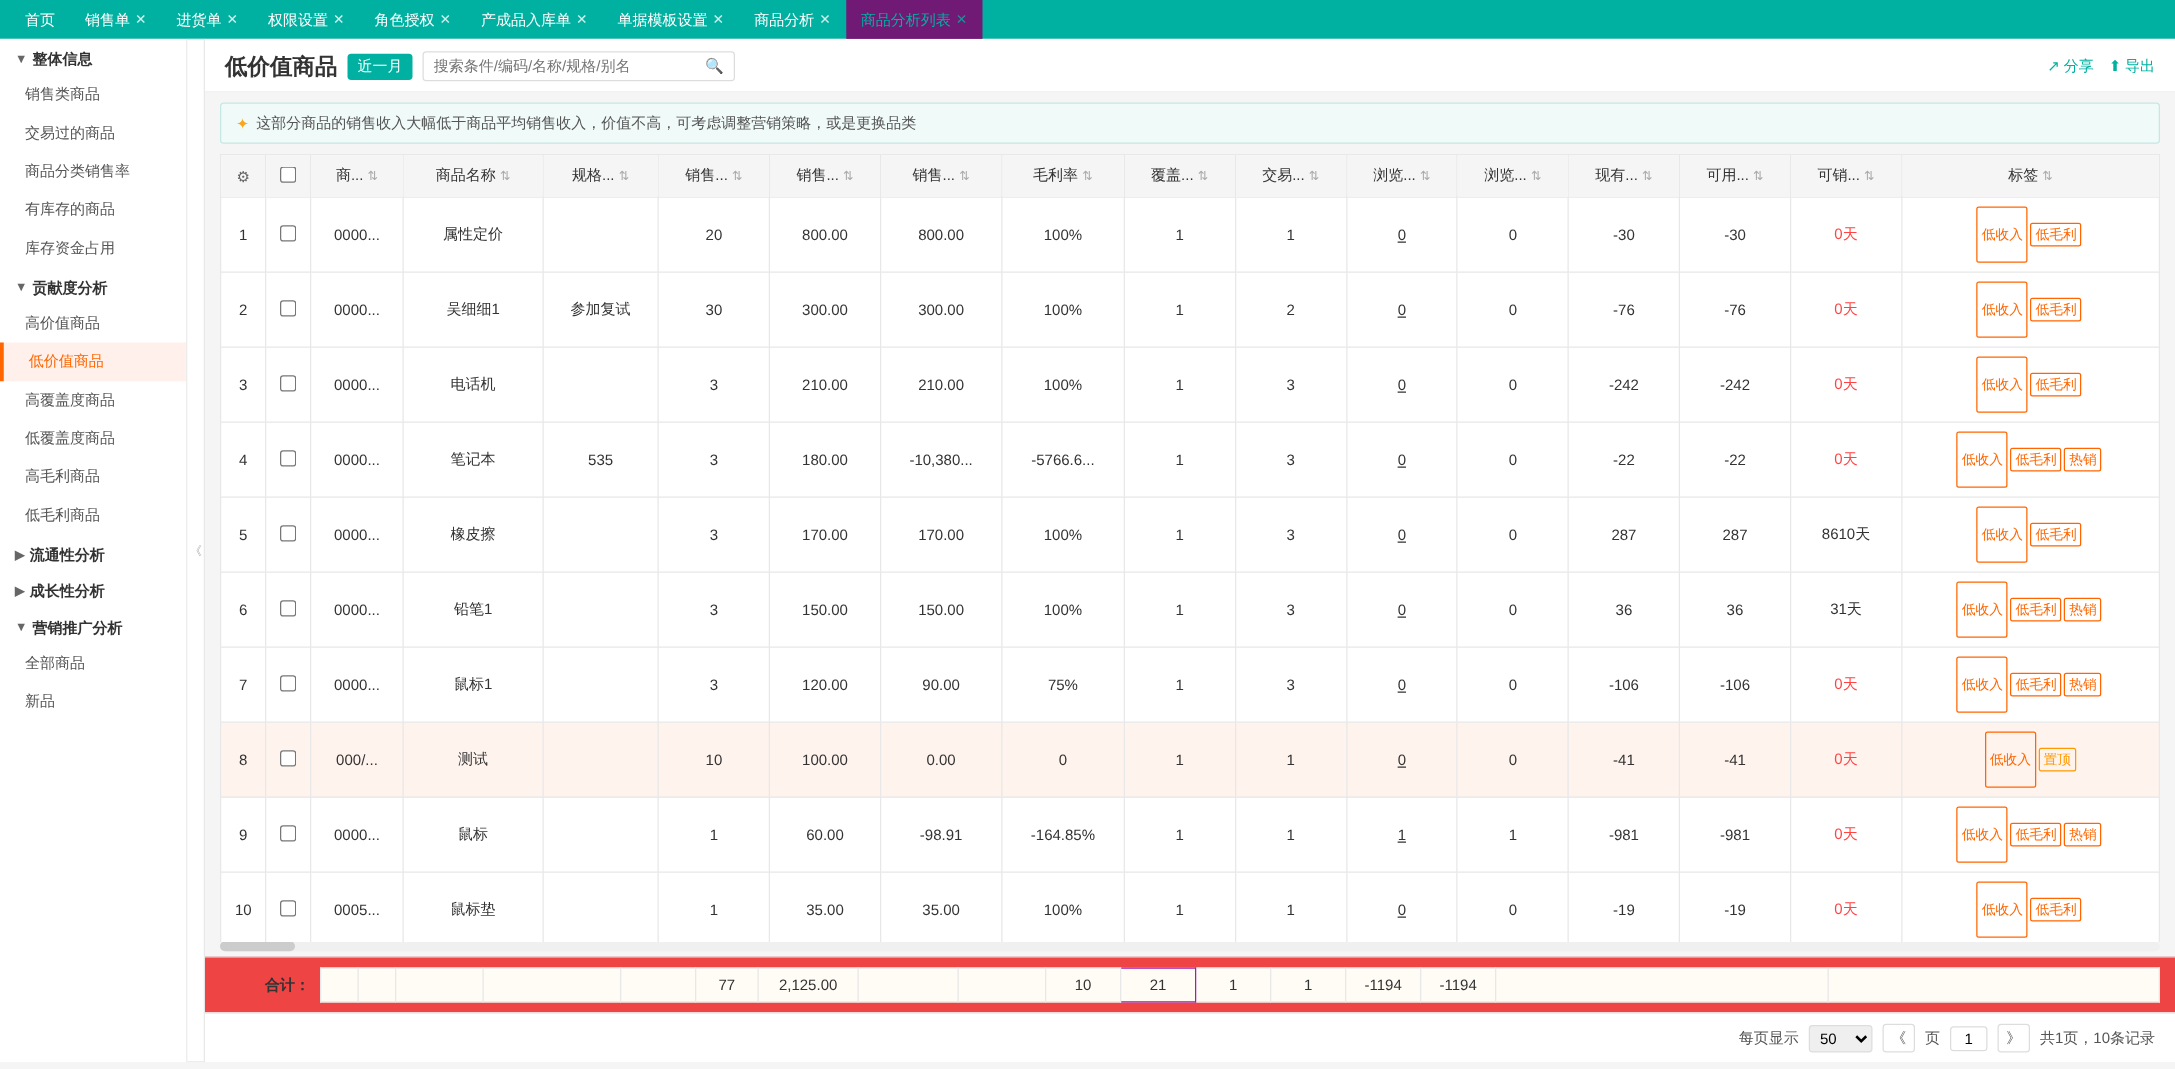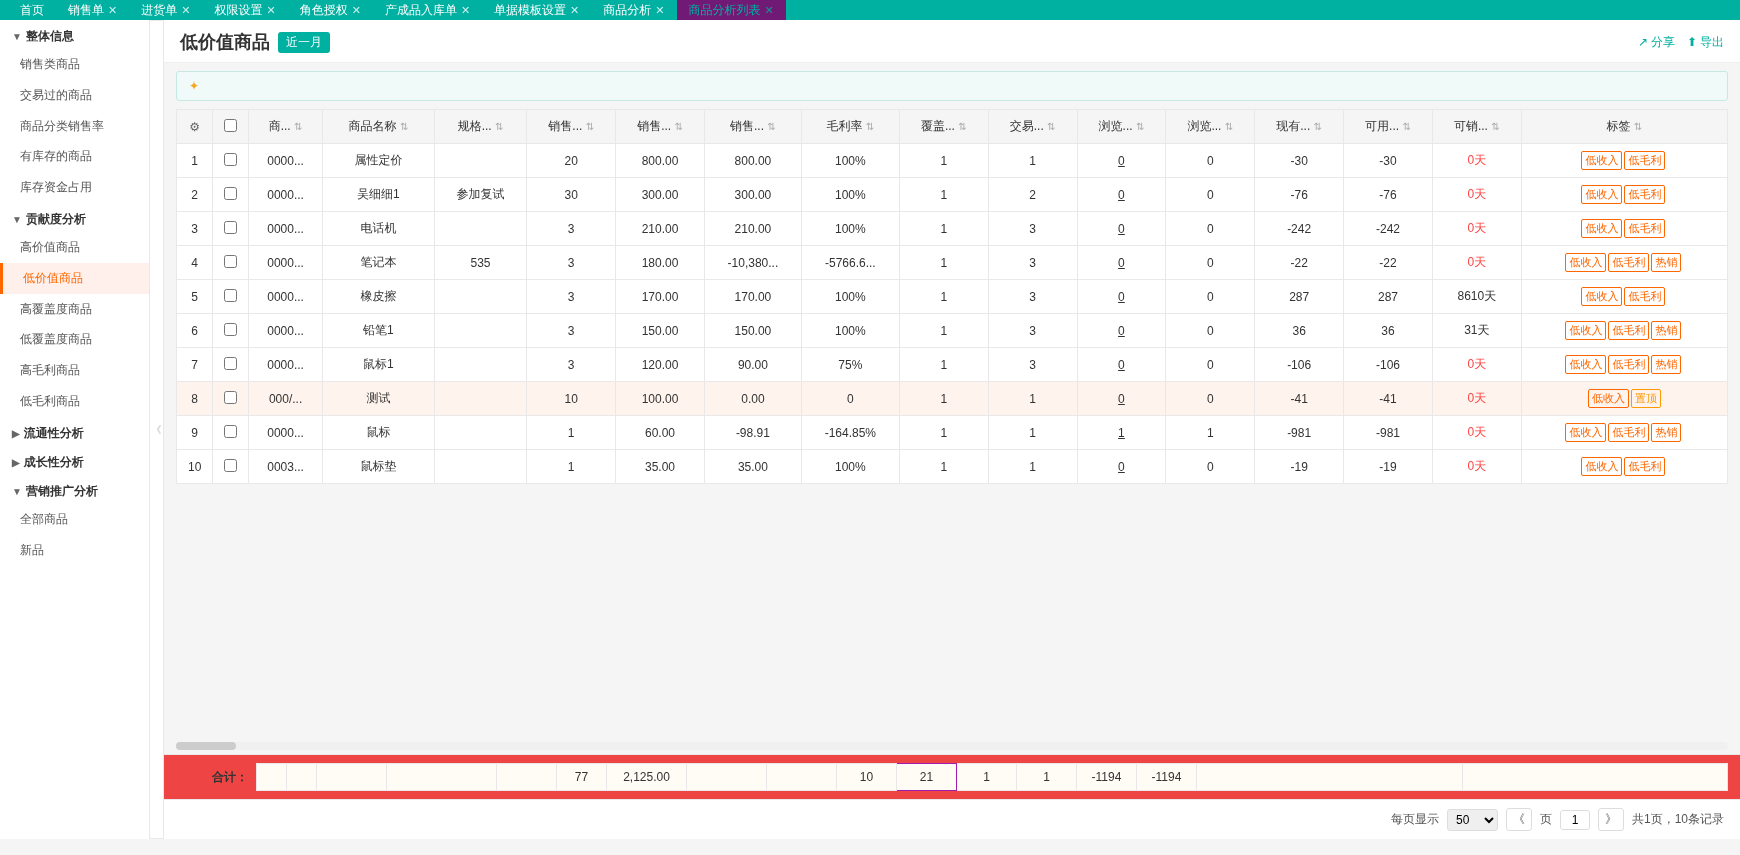--- a/index.html
+++ b/index.html
@@ -1,21 +1,21 @@
 <!DOCTYPE html>
 <html><head>
   <meta charset="utf-8">
   <style>
     * { box-sizing: border-box; margin: 0; padding: 0; font-family: 'Microsoft YaHei', Arial, sans-serif; font-size: 12px; }
     body { background: #f5f5f5; overflow-x: hidden; }
 
     
     .top-nav {
       background: #00b0a0;
-      height: 20px;
+      height: 31px;
       display: flex;
       align-items: center;
       padding: 0 8px;
       color: #fff;
       gap: 0;
     }
     .nav-item {
       padding: 0 12px;
       height: 36px;
       line-height: 36px;
@@ -188,21 +188,21 @@
       color: #333;
       white-space: nowrap;
     }
     tbody tr.highlighted { background: #fff3ed; }
     tbody tr.highlighted td { background: #fff3ed; }
 
     .tag-low-income {
       color: #ff6600;
       border: 1px solid #ff6600;
       border-radius: 2px;
-      padding: 1px 3px;
+      padding: 14px 3px;
       font-size: 11px;
       margin-right: 2px;
       display: inline-block;
     }
     .tag-low-profit {
       color: #ff6600;
       border: 1px solid #ff6600;
       border-radius: 2px;
       padding: 1px 3px;
       font-size: 11px;
@@ -424,34 +424,39 @@
 
   </div>
 
   <div class="collapse-btn">《</div>
 
   <div class="main">
 
     <div class="page-header">
       <span class="page-title">低价值商品</span>
       <button class="tag-btn">近一月</button>
+      <div class="search-box">
+        <input type="text" placeholder="搜索条件/编码/名称/规格/别名" style="">
+        <span class="search-icon">🔍</span>
+      </div>
       <div class="header-right">
         <div class="header-btn">
           <span>↗</span>
           <span>分享</span>
         </div>
         <div class="header-btn">
           <span>⬆</span>
           <span>导出</span>
         </div>
       </div>
     </div>
 
     <div class="info-bar">
       <span class="info-bar-icon">✦</span>
+      <span>这部分商品的销售收入大幅低于商品平均销售收入，价值不高，可考虑调整营销策略，或是更换品类</span>
     </div>
 
     <div class="table-container">
       <table>
         <thead>
           <tr>
             <th><span class="gear-icon">⚙</span></th>
             <th><input type="checkbox" style=""></th>
             <th>商... <span class="col-sort">⇅</span></th>
             <th>商品名称 <span class="col-sort">⇅</span></th>
@@ -638,21 +643,21 @@
     <td><span class="underline-link">1</span></td>
     <td>1</td>
     <td>-981</td>
     <td>-981</td>
     <td><span class="days-red">0天</span></td>
     <td><span class="tag-low-income">低收入</span><span class="tag-low-profit">低毛利</span><span class="tag-hot">热销</span></td>
   </tr>
             <tr>
     <td>10</td>
     <td><input type="checkbox" style=""></td>
-    <td>0003...</td>
+    <td>0005...</td>
     <td>鼠标垫</td>
     <td></td>
     <td>1</td>
     <td>35.00</td>
     <td>35.00</td>
     <td>100%</td>
     <td>1</td>
     <td>1</td>
     <td><span class="underline-link">0</span></td>
     <td>0</td>

